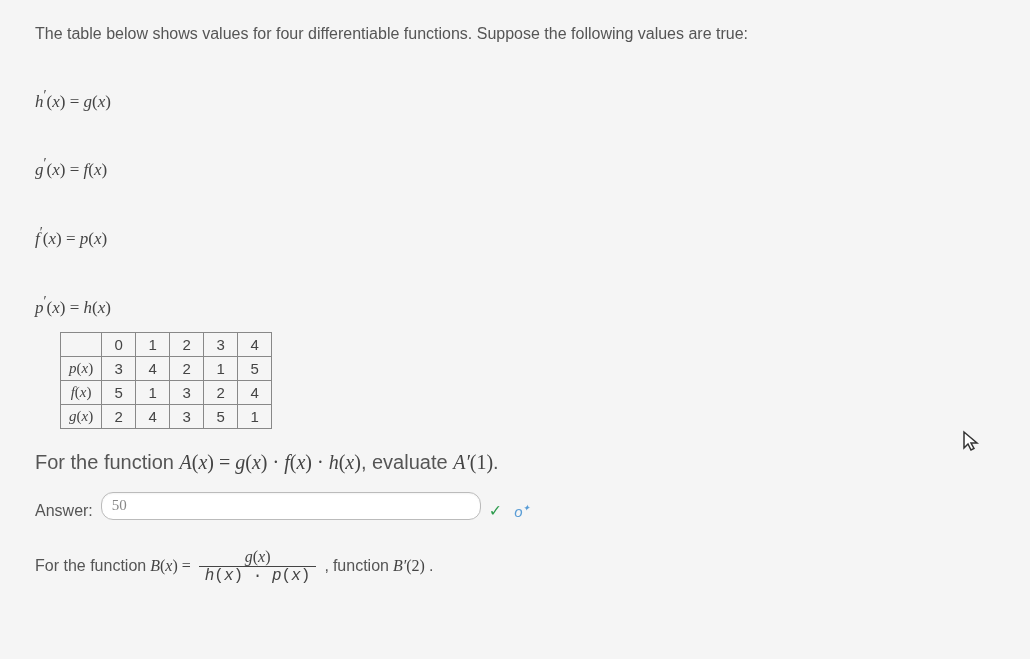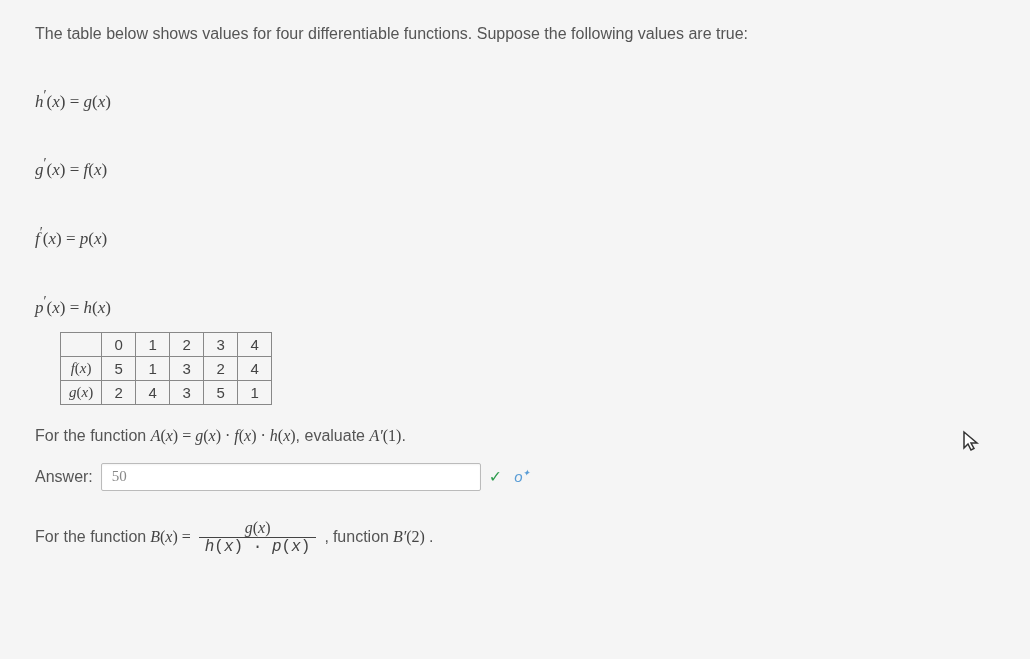--- a/index.html
+++ b/index.html
@@ -55,50 +55,50 @@
       font-family: 'Cambria Math', 'Times New Roman', serif;
       font-style: italic;
       padding: 3px 8px;
     }
     table td.row-header .paren {
       font-style: normal;
     }
     .question-line {
       color: #555;
       margin-bottom: 18px;
-      font-size: 16px;
+      font-size: 20px;
     }
     .math {
       font-family: 'Cambria Math', 'Times New Roman', serif;
       font-style: italic;
       color: #444;
     }
     .math .paren, .math .op {
       font-style: normal;
     }
     .answer-row {
       display: flex;
-      align-items: center;
+      align-items: flex-end;
       gap: 8px;
       margin-bottom: 28px;
     }
     .answer-label {
       color: #555;
       font-size: 16px;
     }
     .answer-input {
       border: 1px solid #bbb;
       background: #fff;
       padding: 4px 10px;
       width: 380px;
       height: 28px;
       font-family: 'Times New Roman', serif;
       font-size: 15px;
       color: #888;
-      border-radius: 2px;
+      border-radius: 12px;
       box-shadow: inset 0 1px 2px rgba(0,0,0,0.05);
     }
     .check-icon {
       color: #2e9c4e;
       font-size: 16px;
     }
     .magic-icon {
       color: #5a9dd6;
       font-size: 15px;
       font-style: italic;
@@ -155,20 +155,28 @@
 
 <table>
   <tbody>
       <tr>
     <td></td>
     <td>0</td>
     <td>1</td>
     <td>2</td>
     <td>3</td>
     <td>4</td>
+  </tr>
+  <tr>
+    <td class="row-header">p<span class="paren">(</span>x<span class="paren">)</span></td>
+    <td>3</td>
+    <td>4</td>
+    <td>2</td>
+    <td>1</td>
+    <td>5</td>
   </tr>
   <tr>
     <td class="row-header">f<span class="paren">(</span>x<span class="paren">)</span></td>
     <td>5</td>
     <td>1</td>
     <td>3</td>
     <td>2</td>
     <td>4</td>
   </tr>
   <tr>

